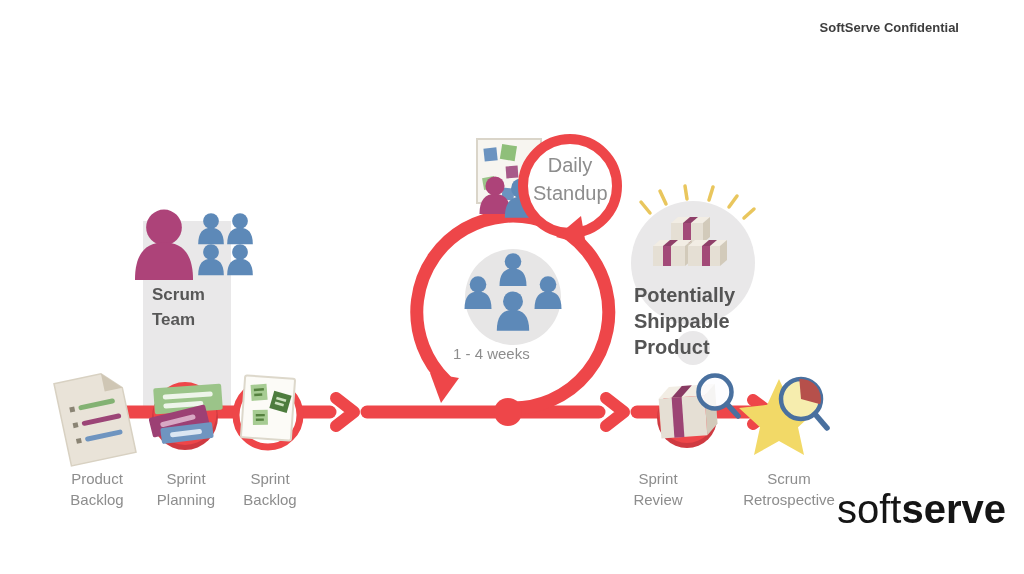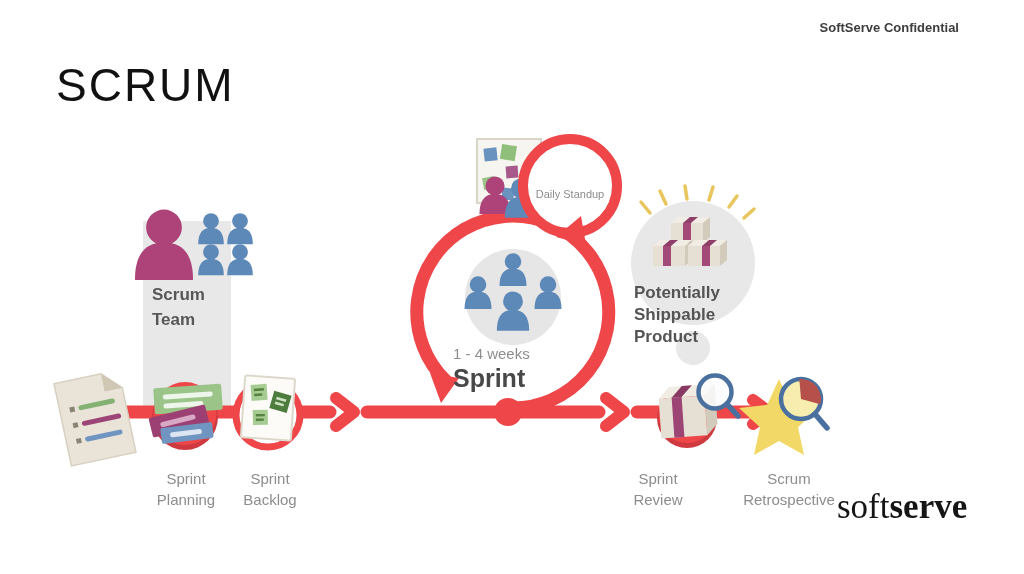--- a/index.html
+++ b/index.html
@@ -29,32 +29,32 @@
     position:absolute;text-align:center;
     font-size:15px;font-weight:500;line-height:1.4;
     color:var(--label_gray,#8d8d8d);
   }
   .lbl-dark{
     position:absolute;text-align:left;
     font-weight:700;line-height:1.45;
     color:var(--text_dark,#4f4f4f);
   }
   #label-scrum-team{left:152px;top:283px;width:70px;font-size:17px;color:#575757;}
-  #label-daily-standup{left:533px;top:151px;width:74px;font-size:11px;margin-top:36px;}
+  #label-daily-standup{left:533px;top:151px;width:74px;font-size:20px;}
   #label-sprint-duration{left:453px;top:343px;width:120px;text-align:left;}
   #label-sprint{left:453px;top:360px;width:120px;font-size:25px;color:#484848;}
-  #label-shippable{left:634px;top:282px;width:120px;font-size:17px;color:#545454;line-height:1.3;}
+  #label-shippable{left:634px;top:282px;width:120px;font-size:20px;color:#545454;line-height:1.3;}
   #label-product-backlog{left:52px;top:468px;width:90px;}
   #label-sprint-planning{left:141px;top:468px;width:90px;}
   #label-sprint-backlog{left:225px;top:468px;width:90px;}
   #label-sprint-review{left:613px;top:468px;width:90px;}
   #label-sprint-retro{left:724px;top:468px;width:130px;}
   #logo{
     position:absolute;left:837px;top:487px;
-    font-size:35px;color:#151515;letter-spacing:0;font-family:Liberation Serif, serif;
+    font-size:40px;color:#151515;letter-spacing:0;
   }
   #logo .light{font-weight:400;}
   #logo .bold{font-weight:700;}
 </style>
 </head>
 <body>
 
 <div id="slide">
 
   <svg id="diagram-svg" viewBox="0 0 1024 574" xmlns="http://www.w3.org/2000/svg">
@@ -234,26 +234,25 @@
       <polygon points="779,379 790.8,404.8 819,408 798,427.2 804,455 779,441 754,455 760,427.2 739,408 767.2,404.8" fill="#f2d967"></polygon>
       <g>
         <circle cx="801" cy="399" r="20" fill="#f6edae" stroke="#49709f" stroke-width="4.5"></circle>
         <path d="M 801 399 L 799.3 379.1 A 20 20 0 0 1 820.3 404.2 Z" fill="#b6504b"></path>
         <line x1="815" y1="414" x2="827" y2="428" stroke="#49709f" stroke-width="5.5" stroke-linecap="round"></line>
       </g>
     </g>
   </svg>
 
   <div id="confidential">SoftServe Confidential</div>
-  <div id="page-title">SCRUM</div>
 
   <div class="lbl-dark" id="label-scrum-team">Scrum Team</div>
   <div class="lbl" id="label-daily-standup">Daily Standup</div>
   <div class="lbl" id="label-sprint-duration">1 - 4 weeks</div>
-  <div class="lbl-dark" id="label-sprint">Sprint</div>
   <div class="lbl-dark" id="label-shippable">Potentially Shippable Product</div>
+  <div class="lbl" id="label-product-backlog">Product Backlog</div>
   <div class="lbl" id="label-sprint-backlog">Sprint Backlog</div>
   <div class="lbl" id="label-sprint-planning">Sprint Planning</div>
   <div class="lbl" id="label-sprint-review">Sprint Review</div>
   <div class="lbl" id="label-sprint-retro">Scrum Retrospective</div>
 
   <div id="logo"><span class="light">soft</span><span class="bold">serve</span></div>
 </div>
 
 </body></html>

